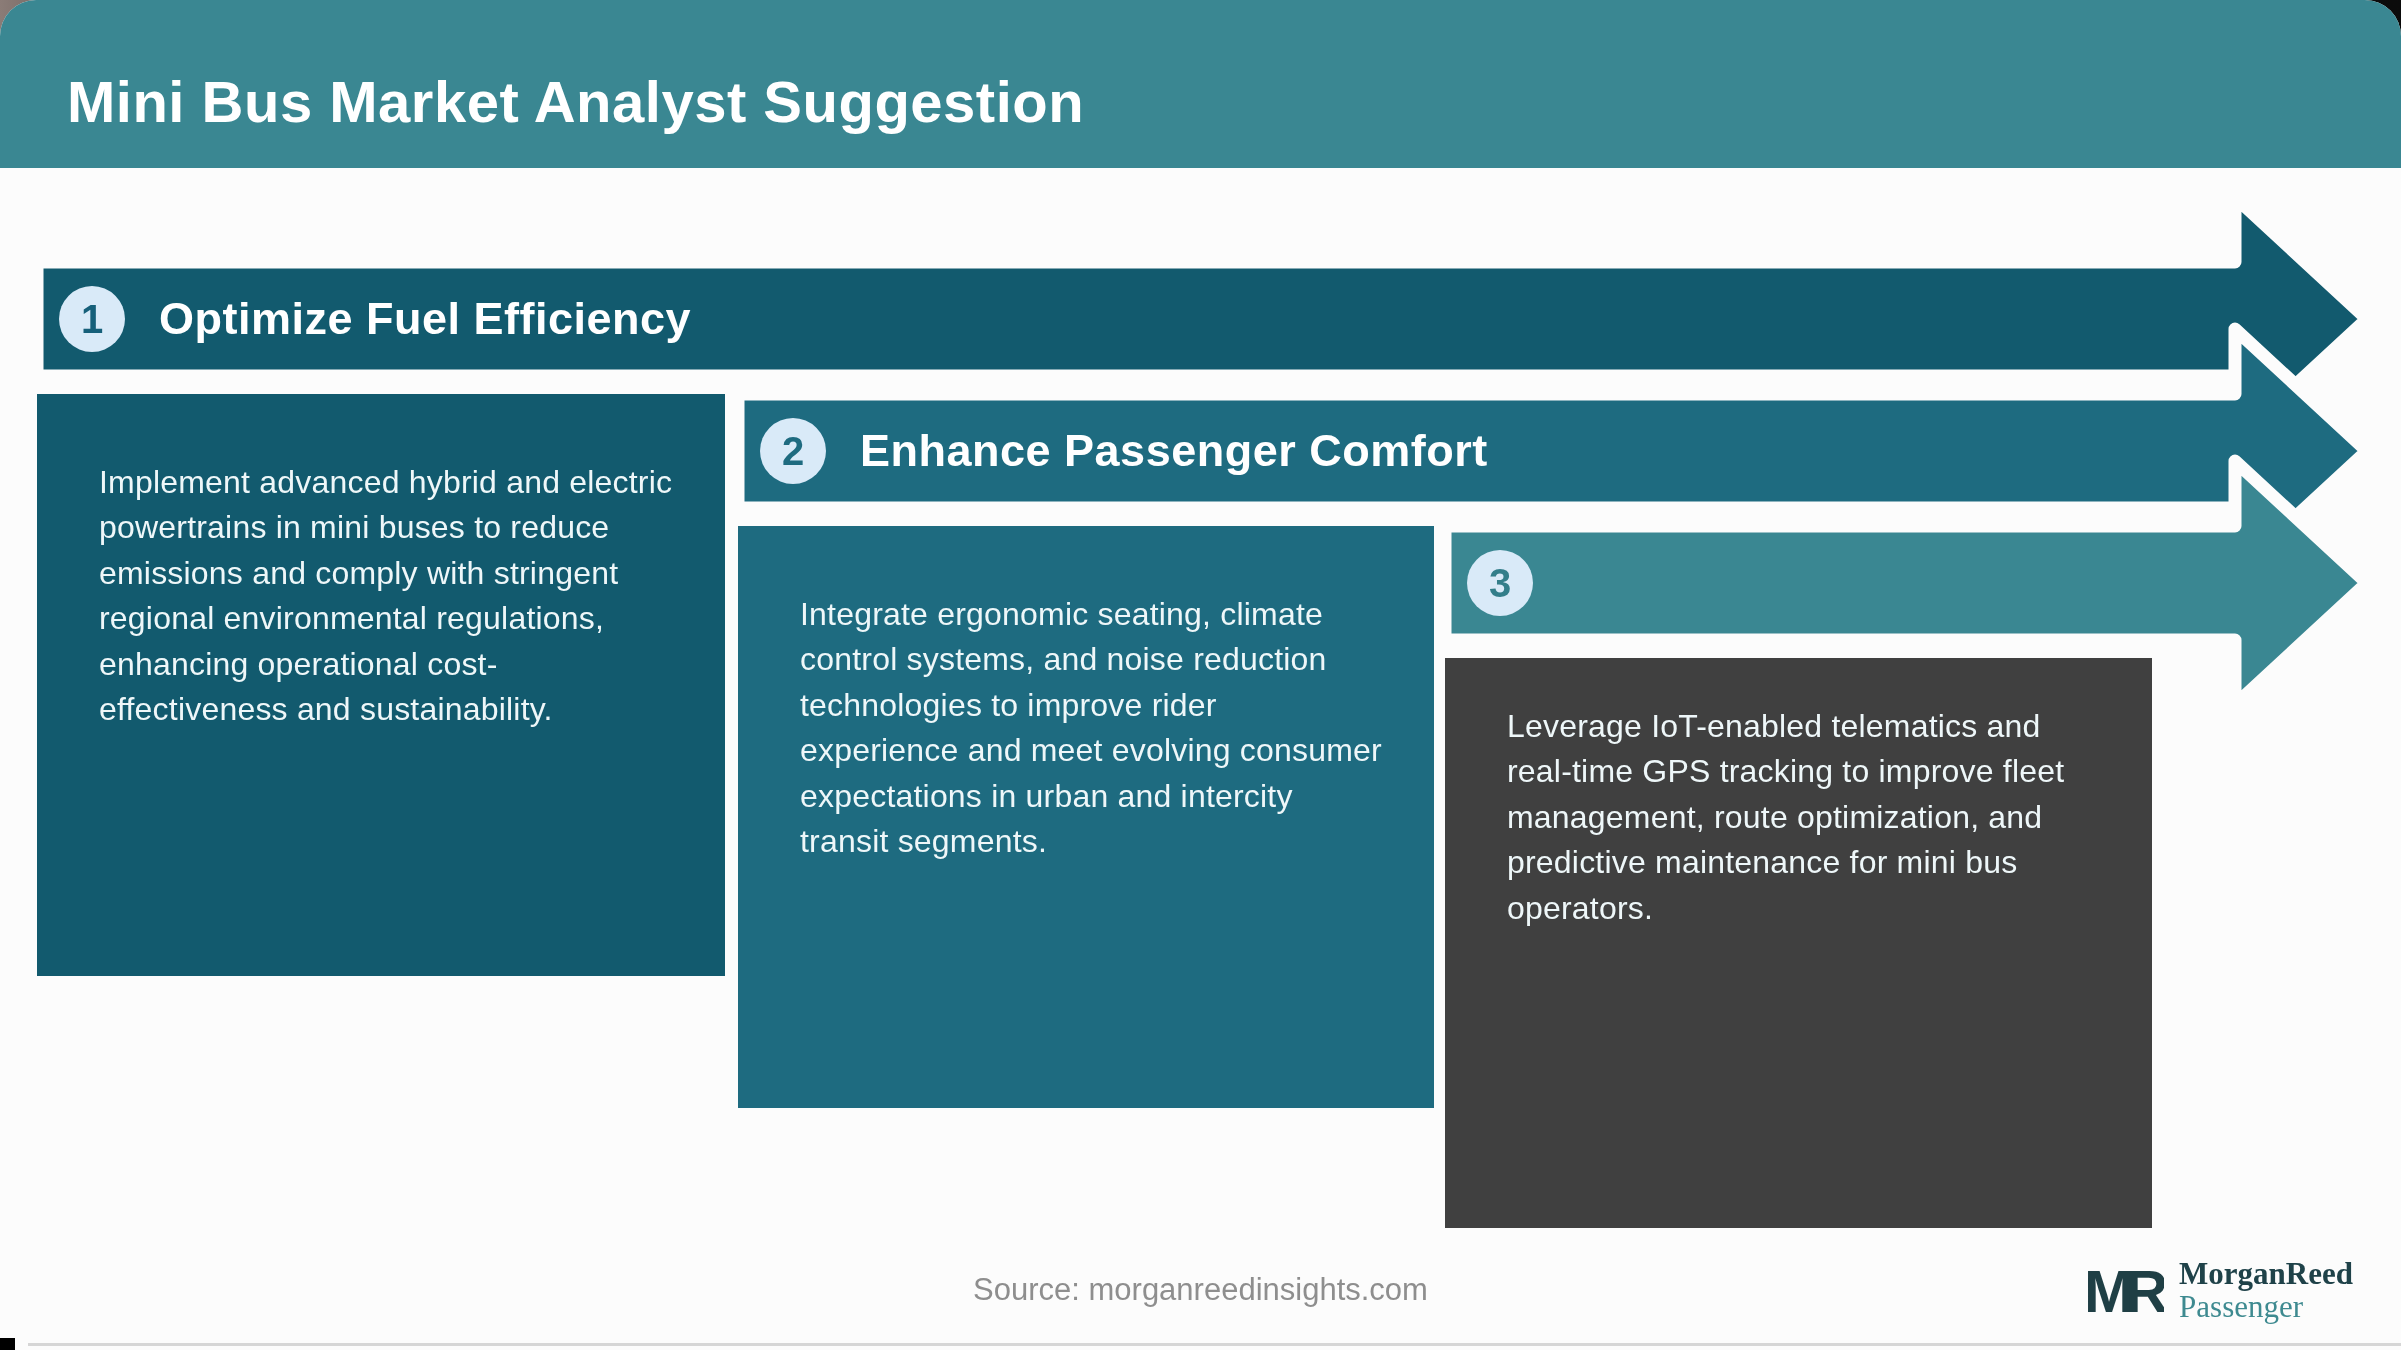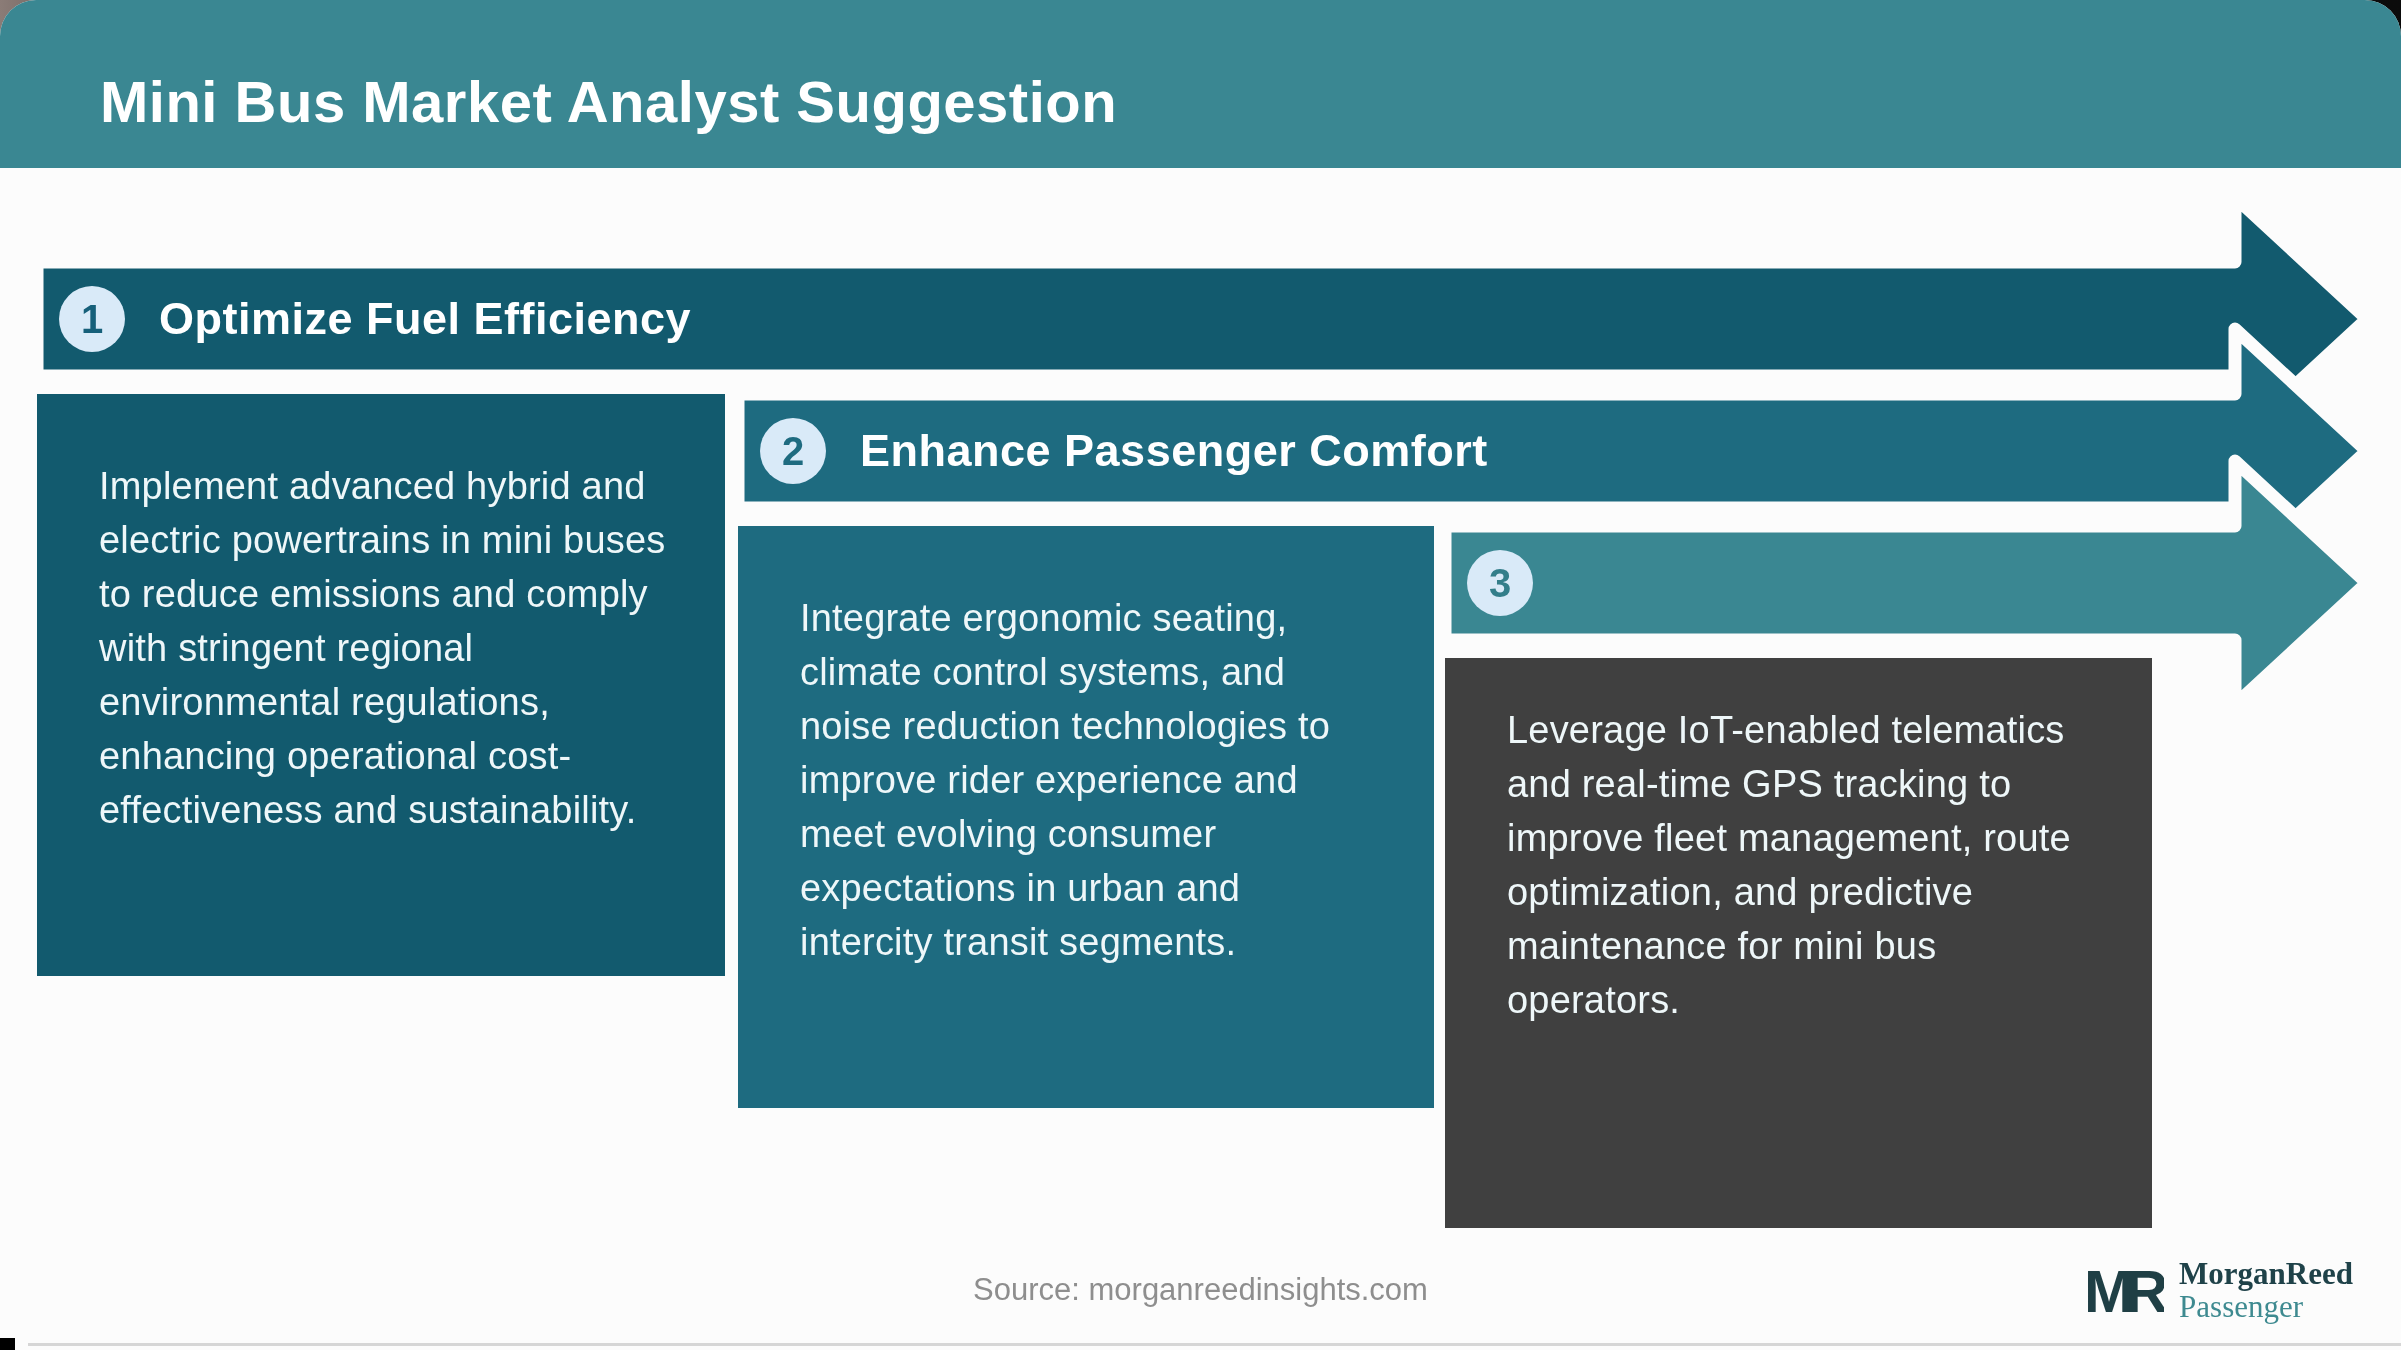--- a/index.html
+++ b/index.html
@@ -33,21 +33,21 @@
     height: 168px;
     background: #3a8792;
     display: flex;
     align-items: center;
   }
   .header-title {
     color: #ffffff;
     font-size: 58px;
     font-weight: 700;
     letter-spacing: 0.5px;
-    padding-left: 100px;
+    padding-left: 67px;
     margin-top: 35px;
   }
   svg.arrows {
     position: absolute;
     left: 0; top: 0;
     width: 2401px;
     height: 1350px;
   }
   .banner-label {
     position: absolute;
@@ -81,21 +81,21 @@
   #label-2 { left: 738px;  top: 394px; }
   #label-3 { left: 1445px; top: 526px; }
   #label-1 .num-circle { color: #16607a; }
   #label-2 .num-circle { color: #1e6b80; }
   #label-3 .num-circle { color: #337e8a; }
 
   .desc-box {
     position: absolute;
     box-sizing: border-box;
     color: #eef7f9;
-    font-size: 38px;
+    font-size: 32px;
     font-weight: 400;
     line-height: 1.42;
     letter-spacing: 0.2px;
     padding: 66px 52px 0 62px;
   }
   #box-1 { left: 37px;   top: 394px; width: 688px; height: 582px; background: #125a6e; }
   #box-2 { left: 738px;  top: 526px; width: 696px; height: 582px; background: #1e6b80; }
   #box-3 { left: 1445px; top: 658px; width: 707px; height: 570px; background: #404040; padding-top: 46px; }
 
   .source-line {

